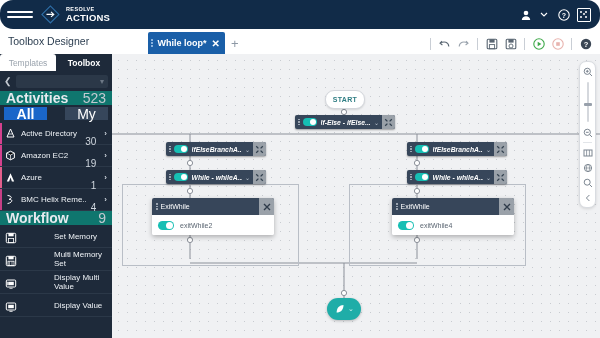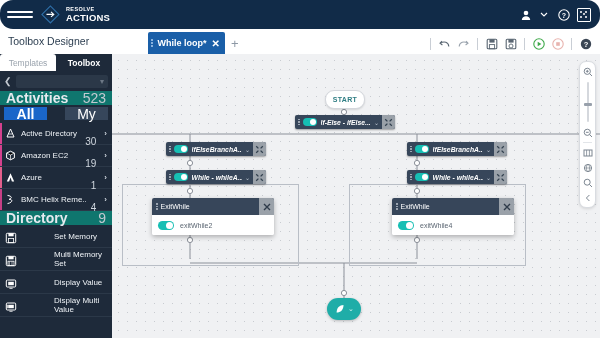--- a/index.html
+++ b/index.html
@@ -369,21 +369,21 @@
         <svg width="11" height="11" viewBox="0 0 11 11">
             <path d="M2.5 1.4 C7 2.2 7.6 4 4 5.4 C8 5.2 8 8.4 2.5 9.6" fill="none" stroke="#fff" stroke-width="1"></path>
           </svg>
       </span>
       <span class="nm">BMC Helix Reme...</span>
       <span class="n">4</span>
       <span class="ar">›</span>
     </div>
 
     <div class="sec-head">
-      <span>Directory</span>
+      <span>Workflow</span>
       <span class="cnt">9</span>
     </div>
 
     <div class="ctrl-row">
       <span class="ic">
         <svg width="12" height="12" viewBox="0 0 12 12">
             <rect x="1.3" y="1.3" width="9.4" height="9.4" rx="1" fill="none" stroke="#fff" stroke-width="1"></rect>
             <rect x="3.4" y="1.3" width="5.2" height="3" fill="#fff"></rect>
             <rect x="3.4" y="6.4" width="5.2" height="4.3" fill="none" stroke="#fff" stroke-width=".8"></rect>
           </svg>
@@ -399,34 +399,34 @@
             <path d="M4.4 6.2 V10.7 M7 6.2 V10.7" stroke="#fff" stroke-width=".6"></path>
           </svg>
       </span>
       <span class="nm">Multi Memory Set</span>
     </div>
     <div class="ctrl-row">
       <span class="ic">
         <svg width="12" height="12" viewBox="0 0 12 12">
             <rect x="1.3" y="2" width="9.4" height="7" rx="1" fill="none" stroke="#fff" stroke-width="1"></rect>
             <rect x="3.2" y="3.8" width="5.6" height="3.4" fill="#fff"></rect>
-            <path d="M4.4 10.3 H7.6" stroke="#fff" stroke-width=".9"></path>
-          </svg>
-      </span>
-      <span class="nm">Display Value</span>
+            <path d="M4.4 10.3 H7.6 M2.4 3.8 V7.2" stroke="#fff" stroke-width=".8"></path>
+          </svg>
+      </span>
+      <span class="nm">Display Multi Value</span>
     </div>
     <div class="ctrl-row">
       <span class="ic">
         <svg width="12" height="12" viewBox="0 0 12 12">
             <rect x="1.3" y="2" width="9.4" height="7" rx="1" fill="none" stroke="#fff" stroke-width="1"></rect>
             <rect x="3.2" y="3.8" width="5.6" height="3.4" fill="#fff"></rect>
-            <path d="M4.4 10.3 H7.6 M2.4 3.8 V7.2" stroke="#fff" stroke-width=".8"></path>
-          </svg>
-      </span>
-      <span class="nm">Display Multi Value</span>
+            <path d="M4.4 10.3 H7.6" stroke="#fff" stroke-width=".9"></path>
+          </svg>
+      </span>
+      <span class="nm">Display Value</span>
     </div>
   </div>
 
   <div class="canvas">
 
     <svg class="edges">
       <g stroke="#8b9099" stroke-width="1" fill="none">
 
         <path d="M232 53 V61"></path>
 

